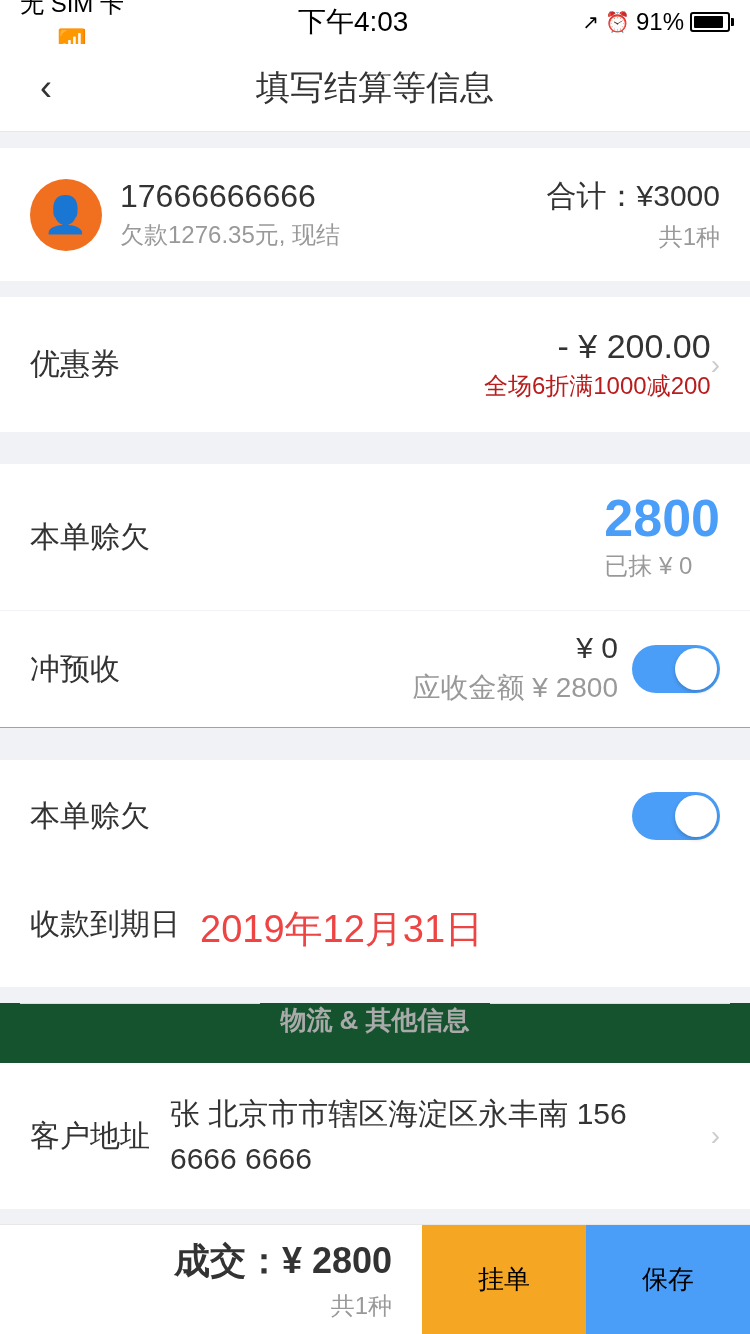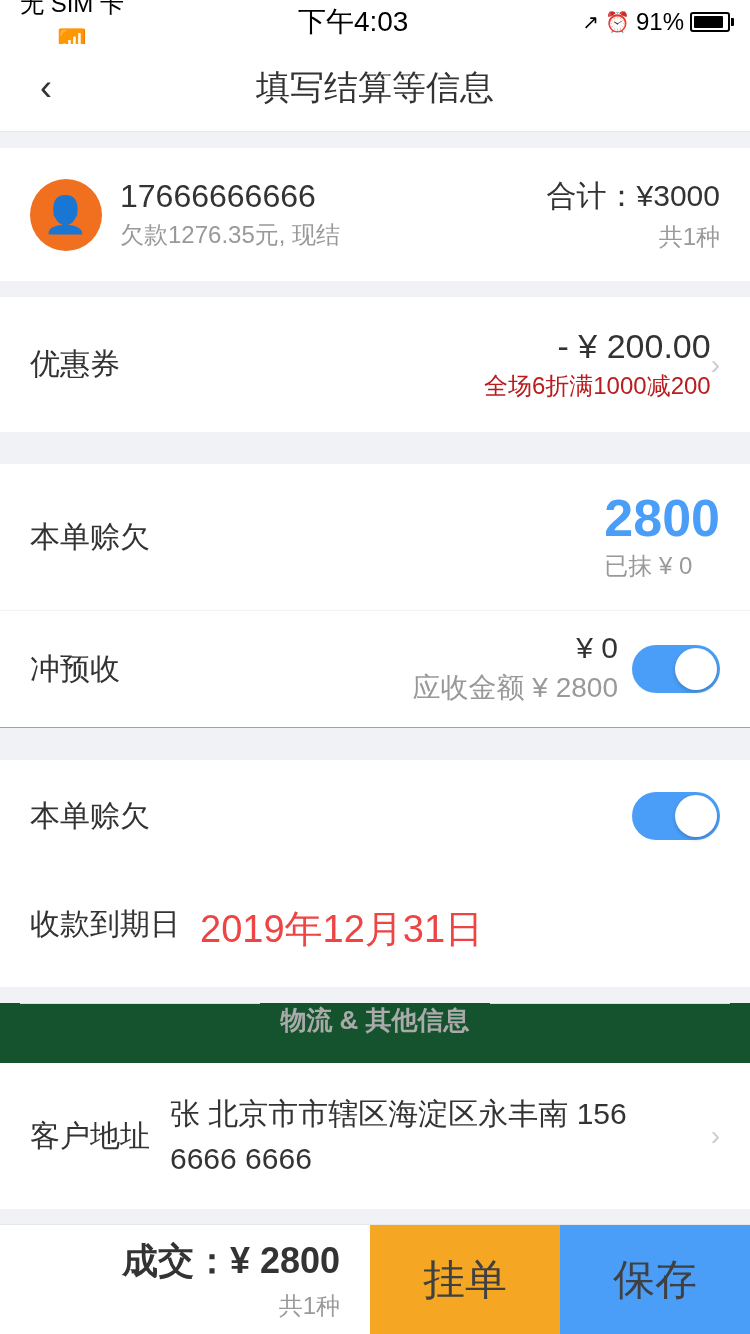--- a/index.html
+++ b/index.html
@@ -263,27 +263,27 @@
     }
     .bottom-summary {
       flex: 1;
       padding: 0 30px;
     }
     .bottom-deal { font-size: 28px; color: #333; }
     .bottom-deal span { font-size: 36px; font-weight: 600; }
     .bottom-count { font-size: 24px; color: #999; margin-top: 4px; }
     .bottom-btn {
       height: 110px;
-      width: 190px;
+      width: 164px;
       display: flex;
       align-items: center;
       justify-content: center;
-      font-size: 42px;
+      font-size: 26px;
       font-weight: 500;
-      color: #404040;
+      color: #000000;
       cursor: pointer;
     }
     .btn-hang { background: #f5a623; }
     .btn-save { background: #4a9ef8; }
   </style>
 </head>
 <body>
 
 <div class="status-bar">
   <div class="status-left">

